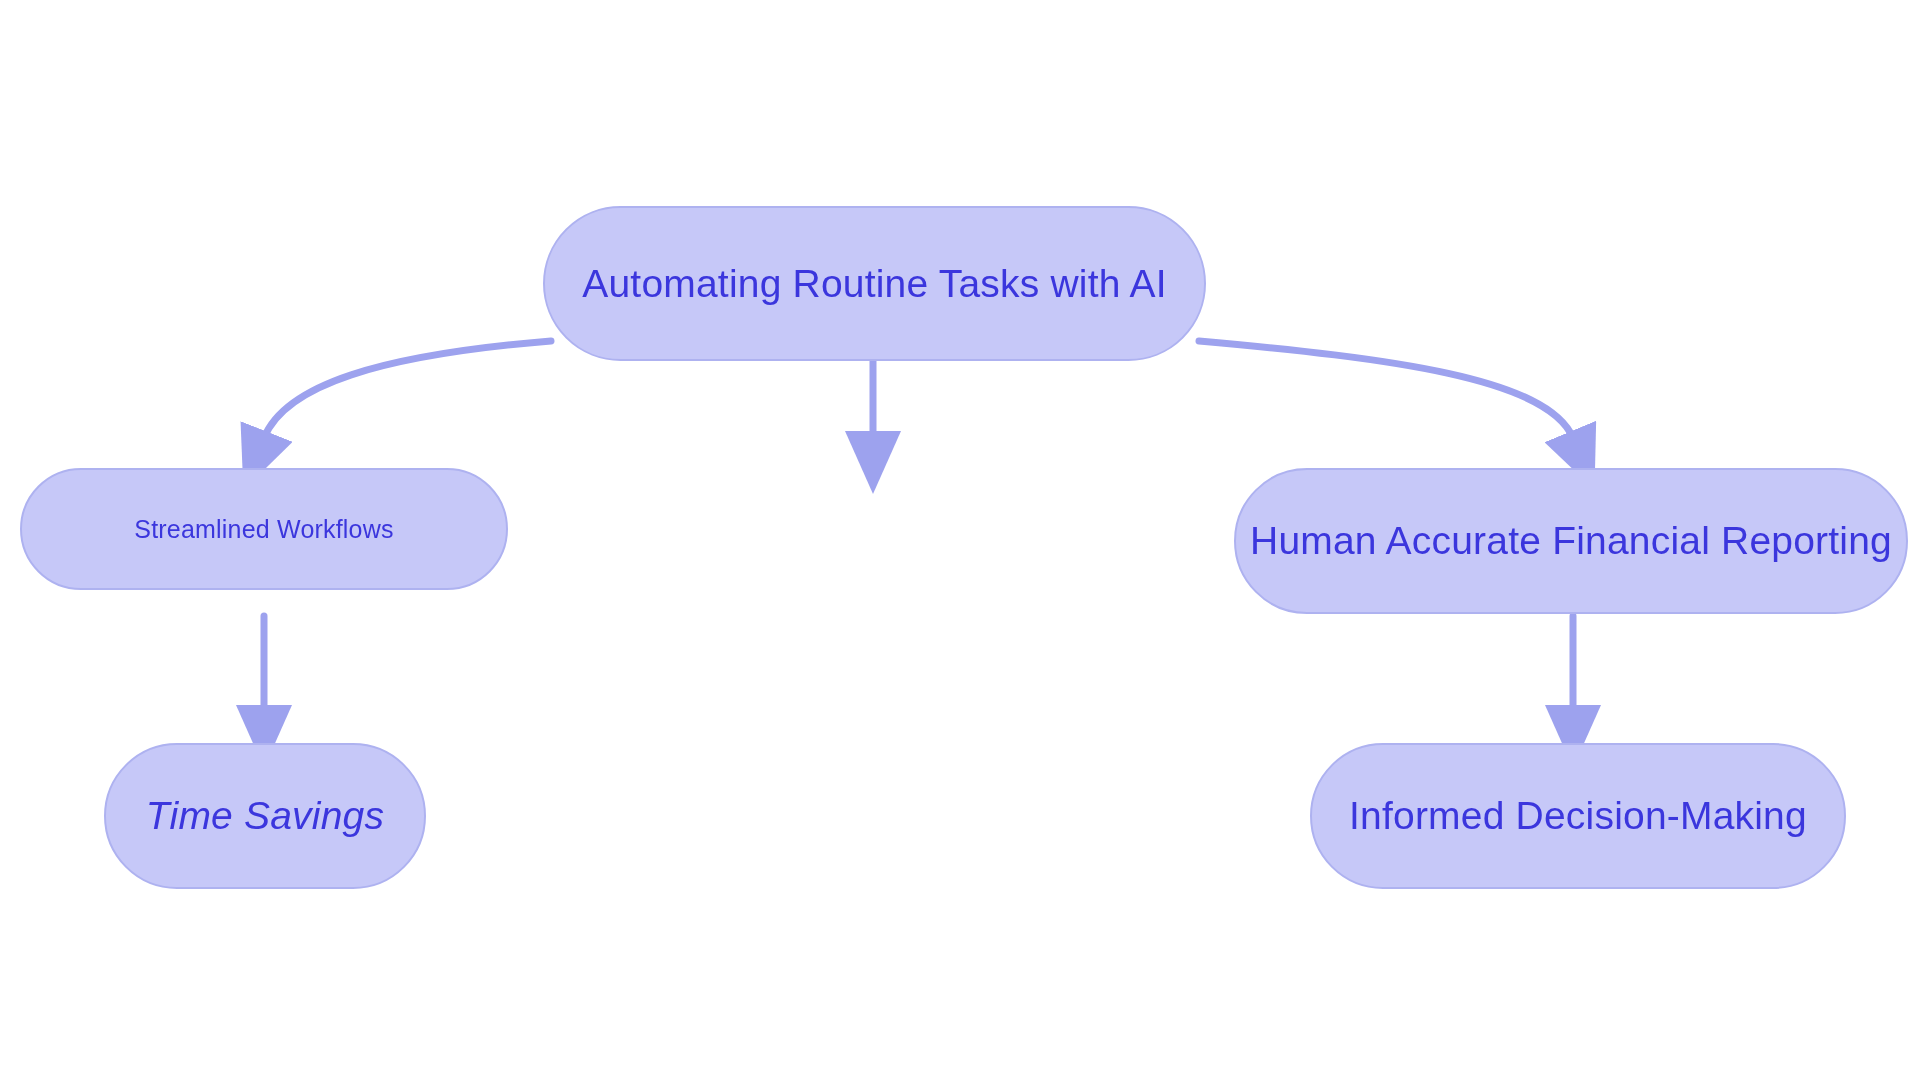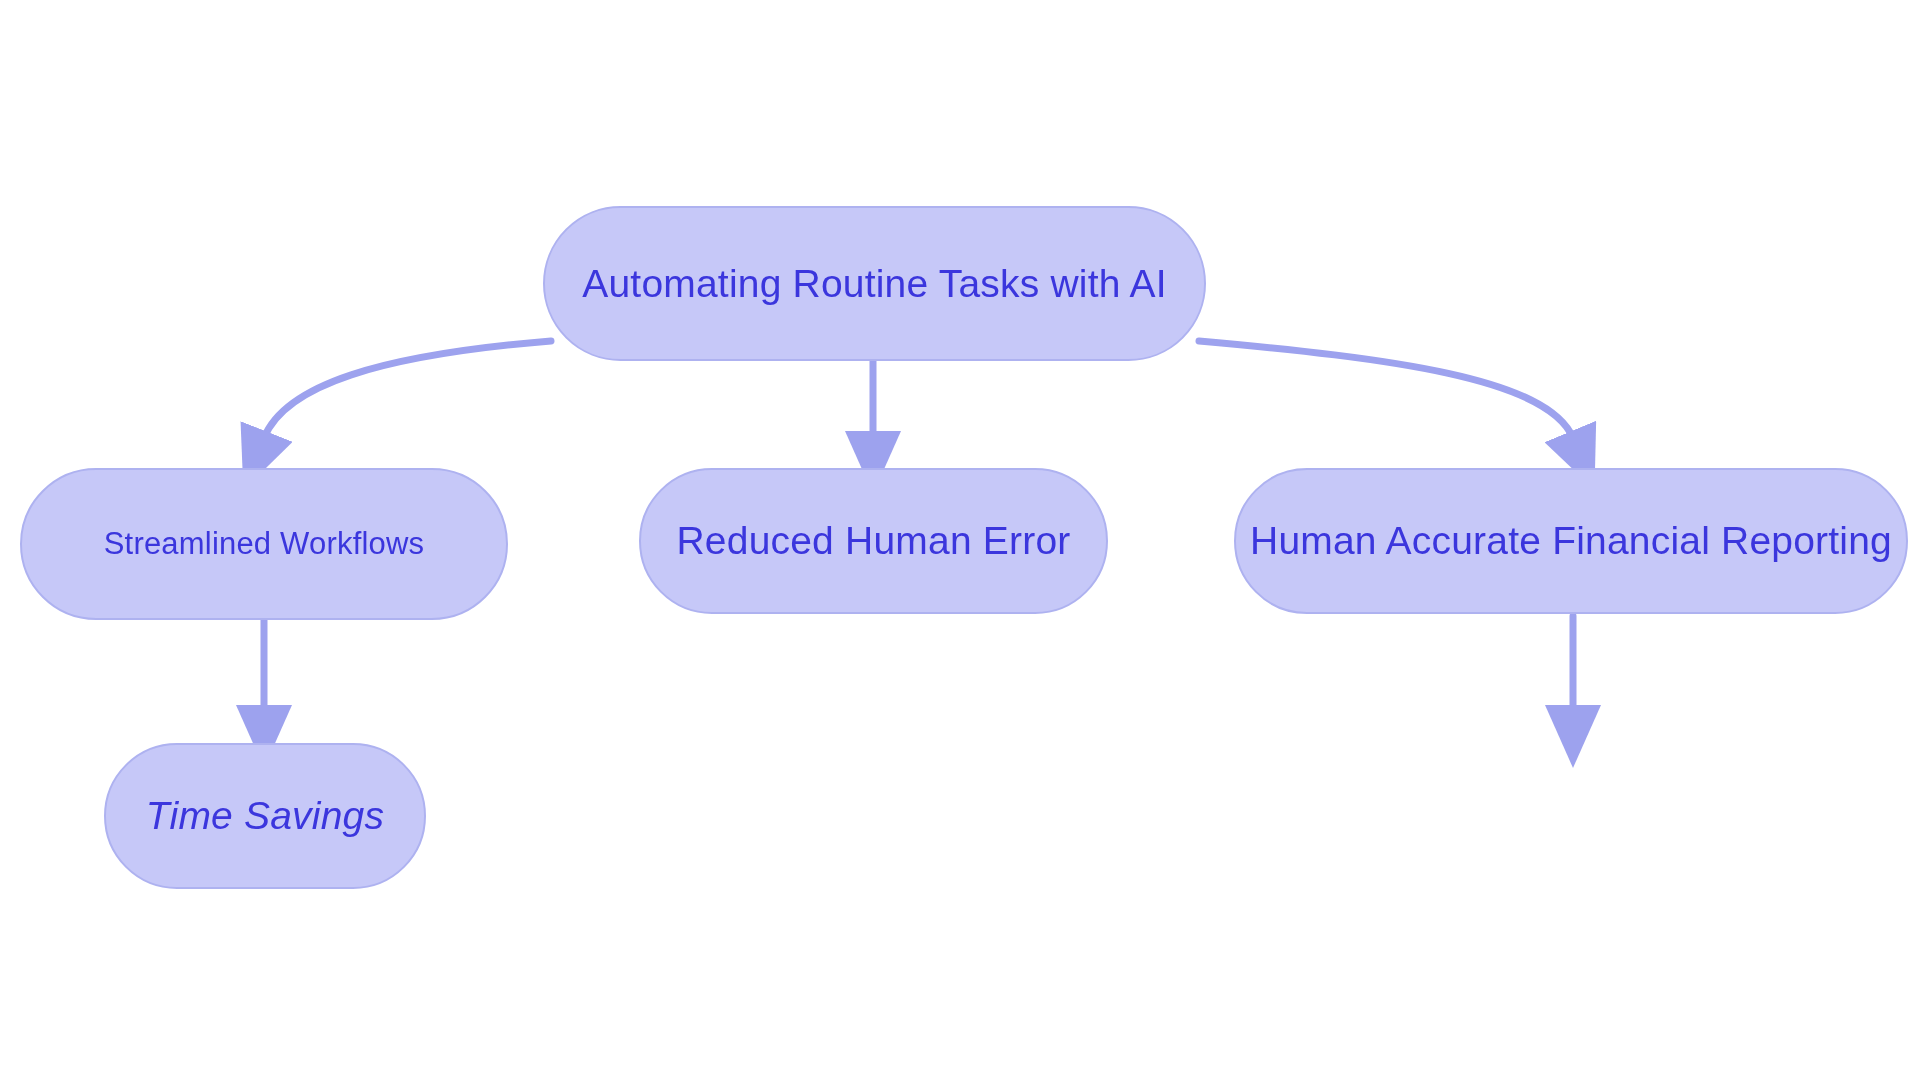--- a/index.html
+++ b/index.html
@@ -41,21 +41,21 @@
     white-space: nowrap;
     letter-spacing: 0.2px;
   }
   .node-label {
     display: block;
     text-align: center;
     color: #3b36dd;
   }
   
   #node-root      { left: 543px; top: 186px;  width: 663px; height: 155px; font-size: 39px; margin-top: 20px; }
-  #node-workflows { left: 20px;  top: 468px;  width: 488px; height: 152px; font-size: 31px; }
+  #node-workflows { left: 20px;  top: 468px;  width: 488px; height: 122px; font-size: 25px; }
   #node-error     { left: 639px; top: 468px;  width: 469px; height: 146px; font-size: 39px; }
   #node-reporting { left: 1234px;top: 468px;  width: 674px; height: 146px; font-size: 39px; }
   #node-time      { left: 104px; top: 743px;  width: 322px; height: 146px; font-size: 39px; font-style: italic; }
   #node-decision  { left: 1310px;top: 743px;  width: 536px; height: 146px; font-size: 39px; }
 </style>
 </head>
 <body>
 
 <div id="canvas">
 
@@ -78,26 +78,26 @@
   </svg>
 
   <div class="node" id="node-root">
     <span class="node-label">Automating Routine Tasks with AI</span>
   </div>
 
   <div class="node" id="node-workflows">
     <span class="node-label">Streamlined Workflows</span>
   </div>
 
-  <div class="node" id="node-error">
-    <span class="node-label">Reduced Human Error</span>
-  </div>
 
   <div class="node" id="node-reporting">
     <span class="node-label">Human Accurate Financial Reporting</span>
   </div>
 
   <div class="node" id="node-time">
     <span class="node-label">Time Savings</span>
   </div>
 
+  <div class="node" id="node-decision">
+    <span class="node-label">Informed Decision-Making</span>
+  </div>
 
 </div>
 
 </body></html>

